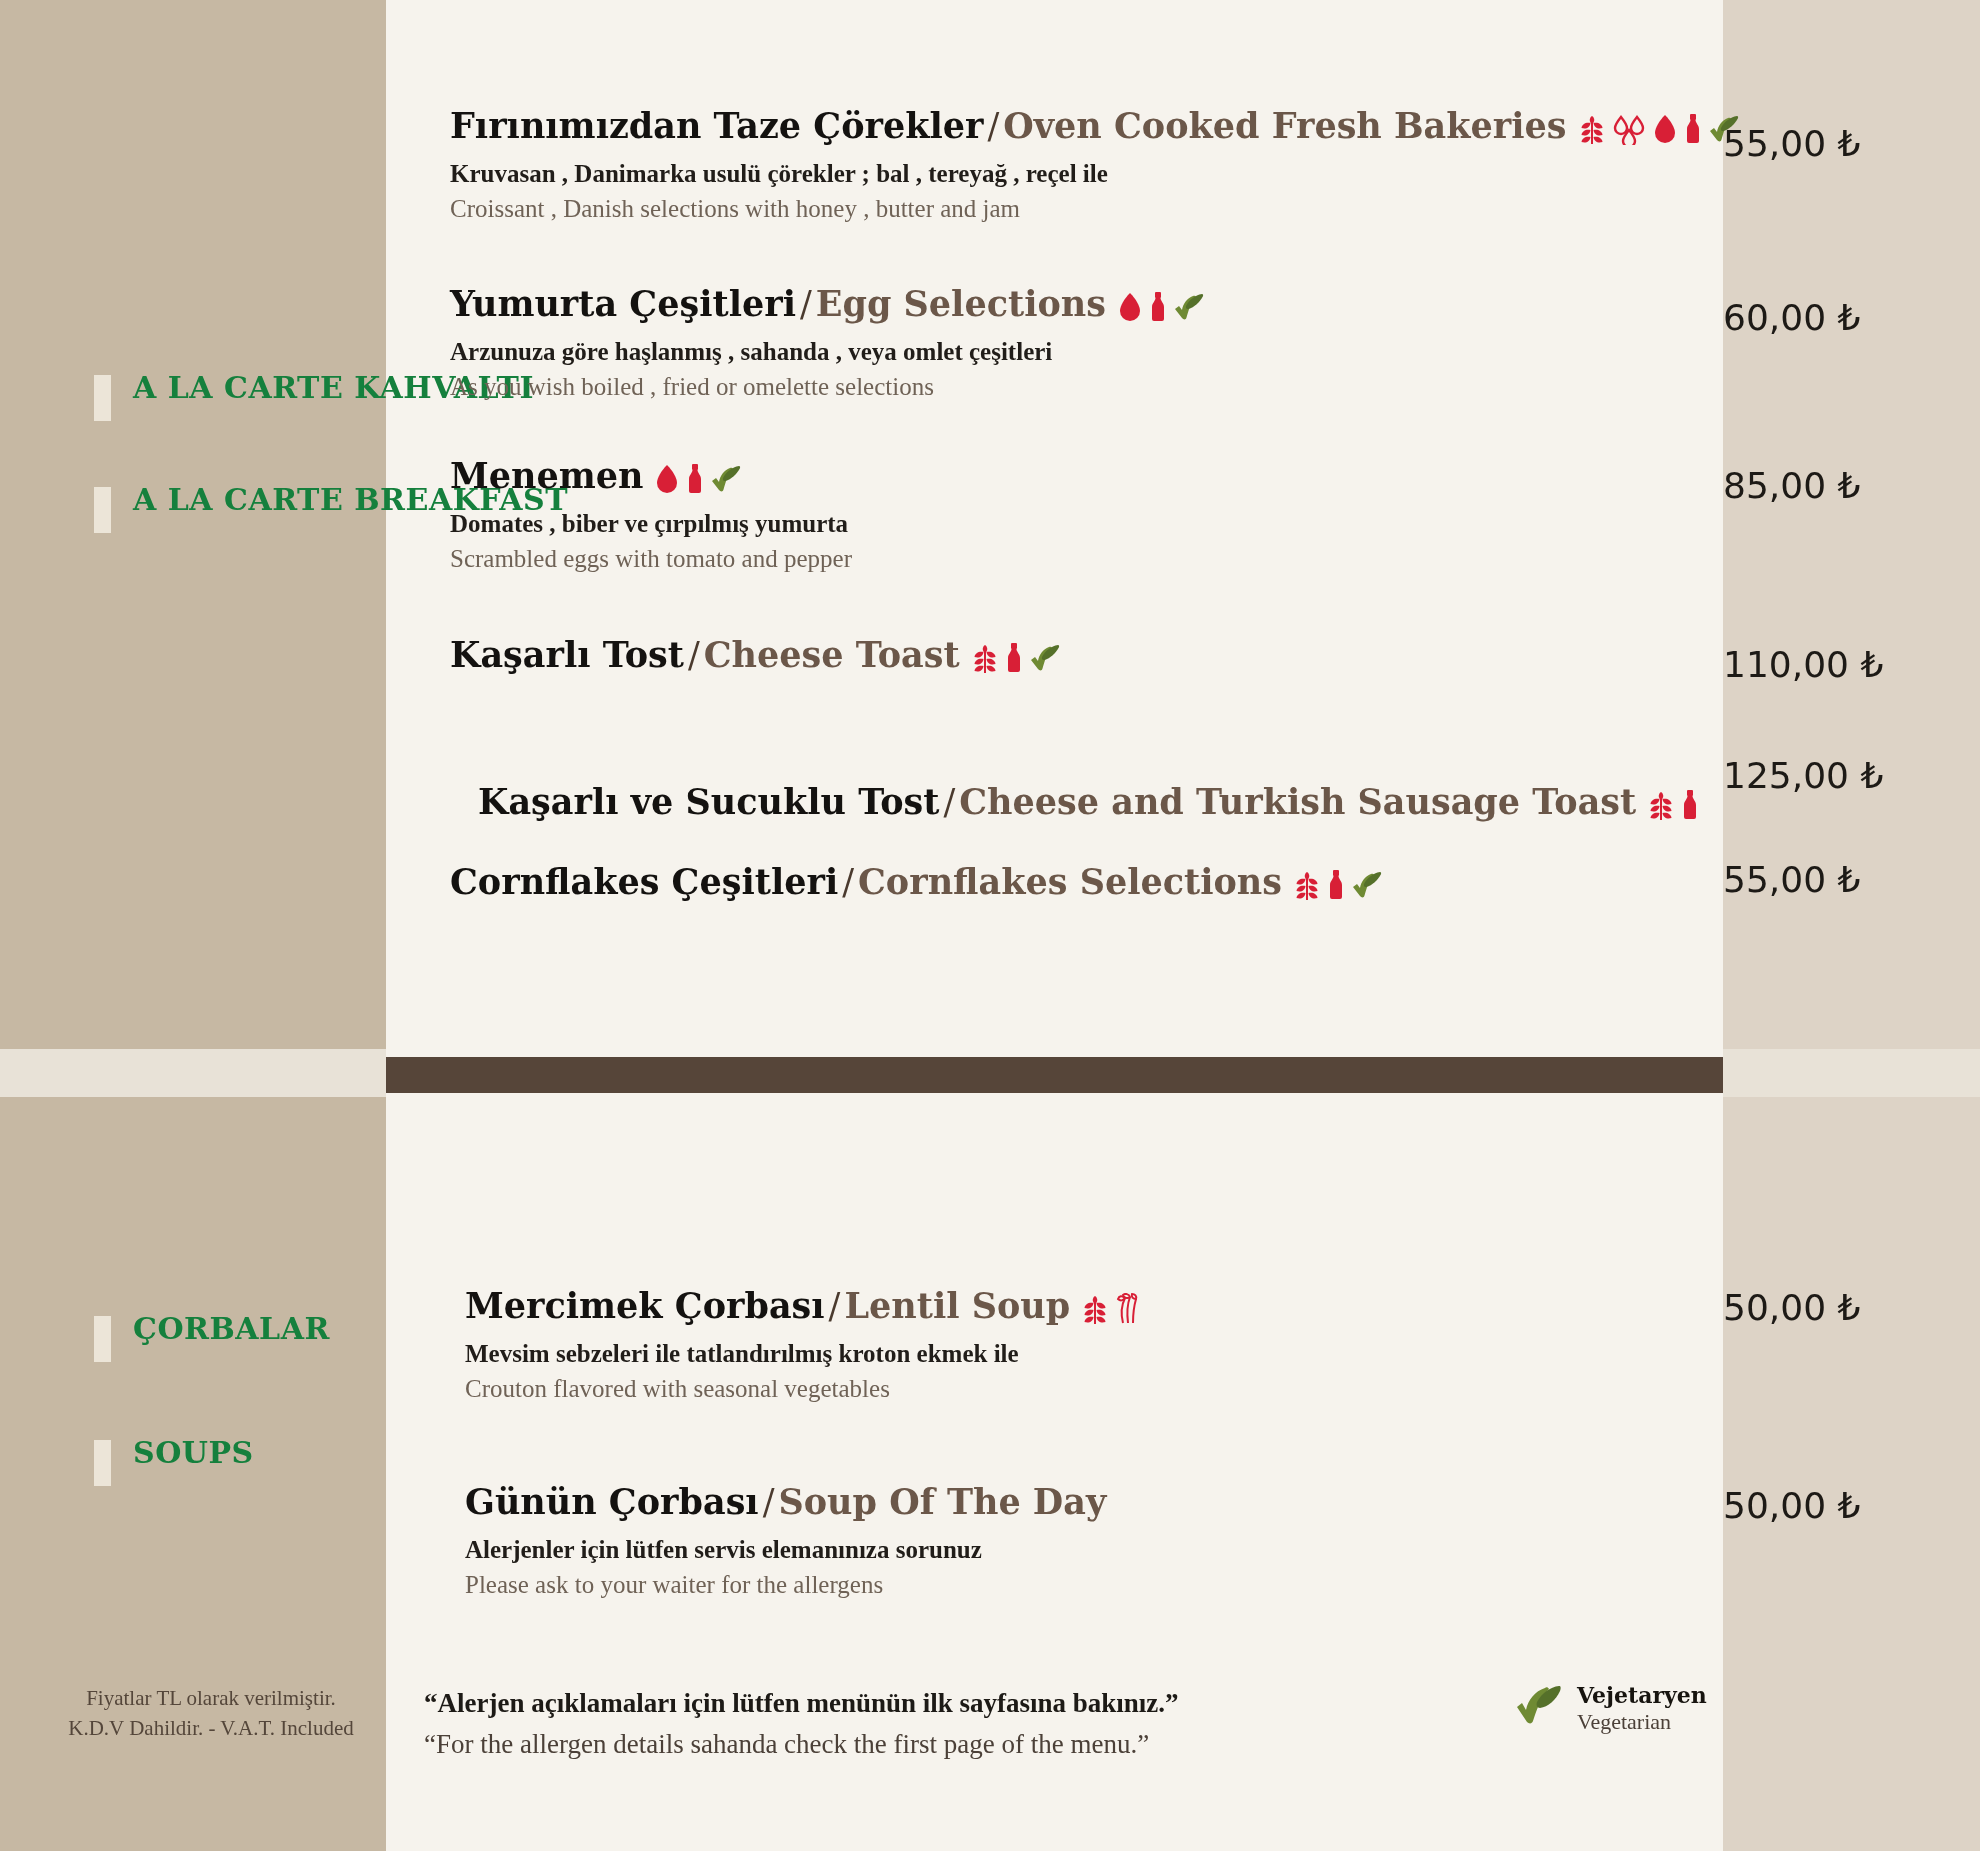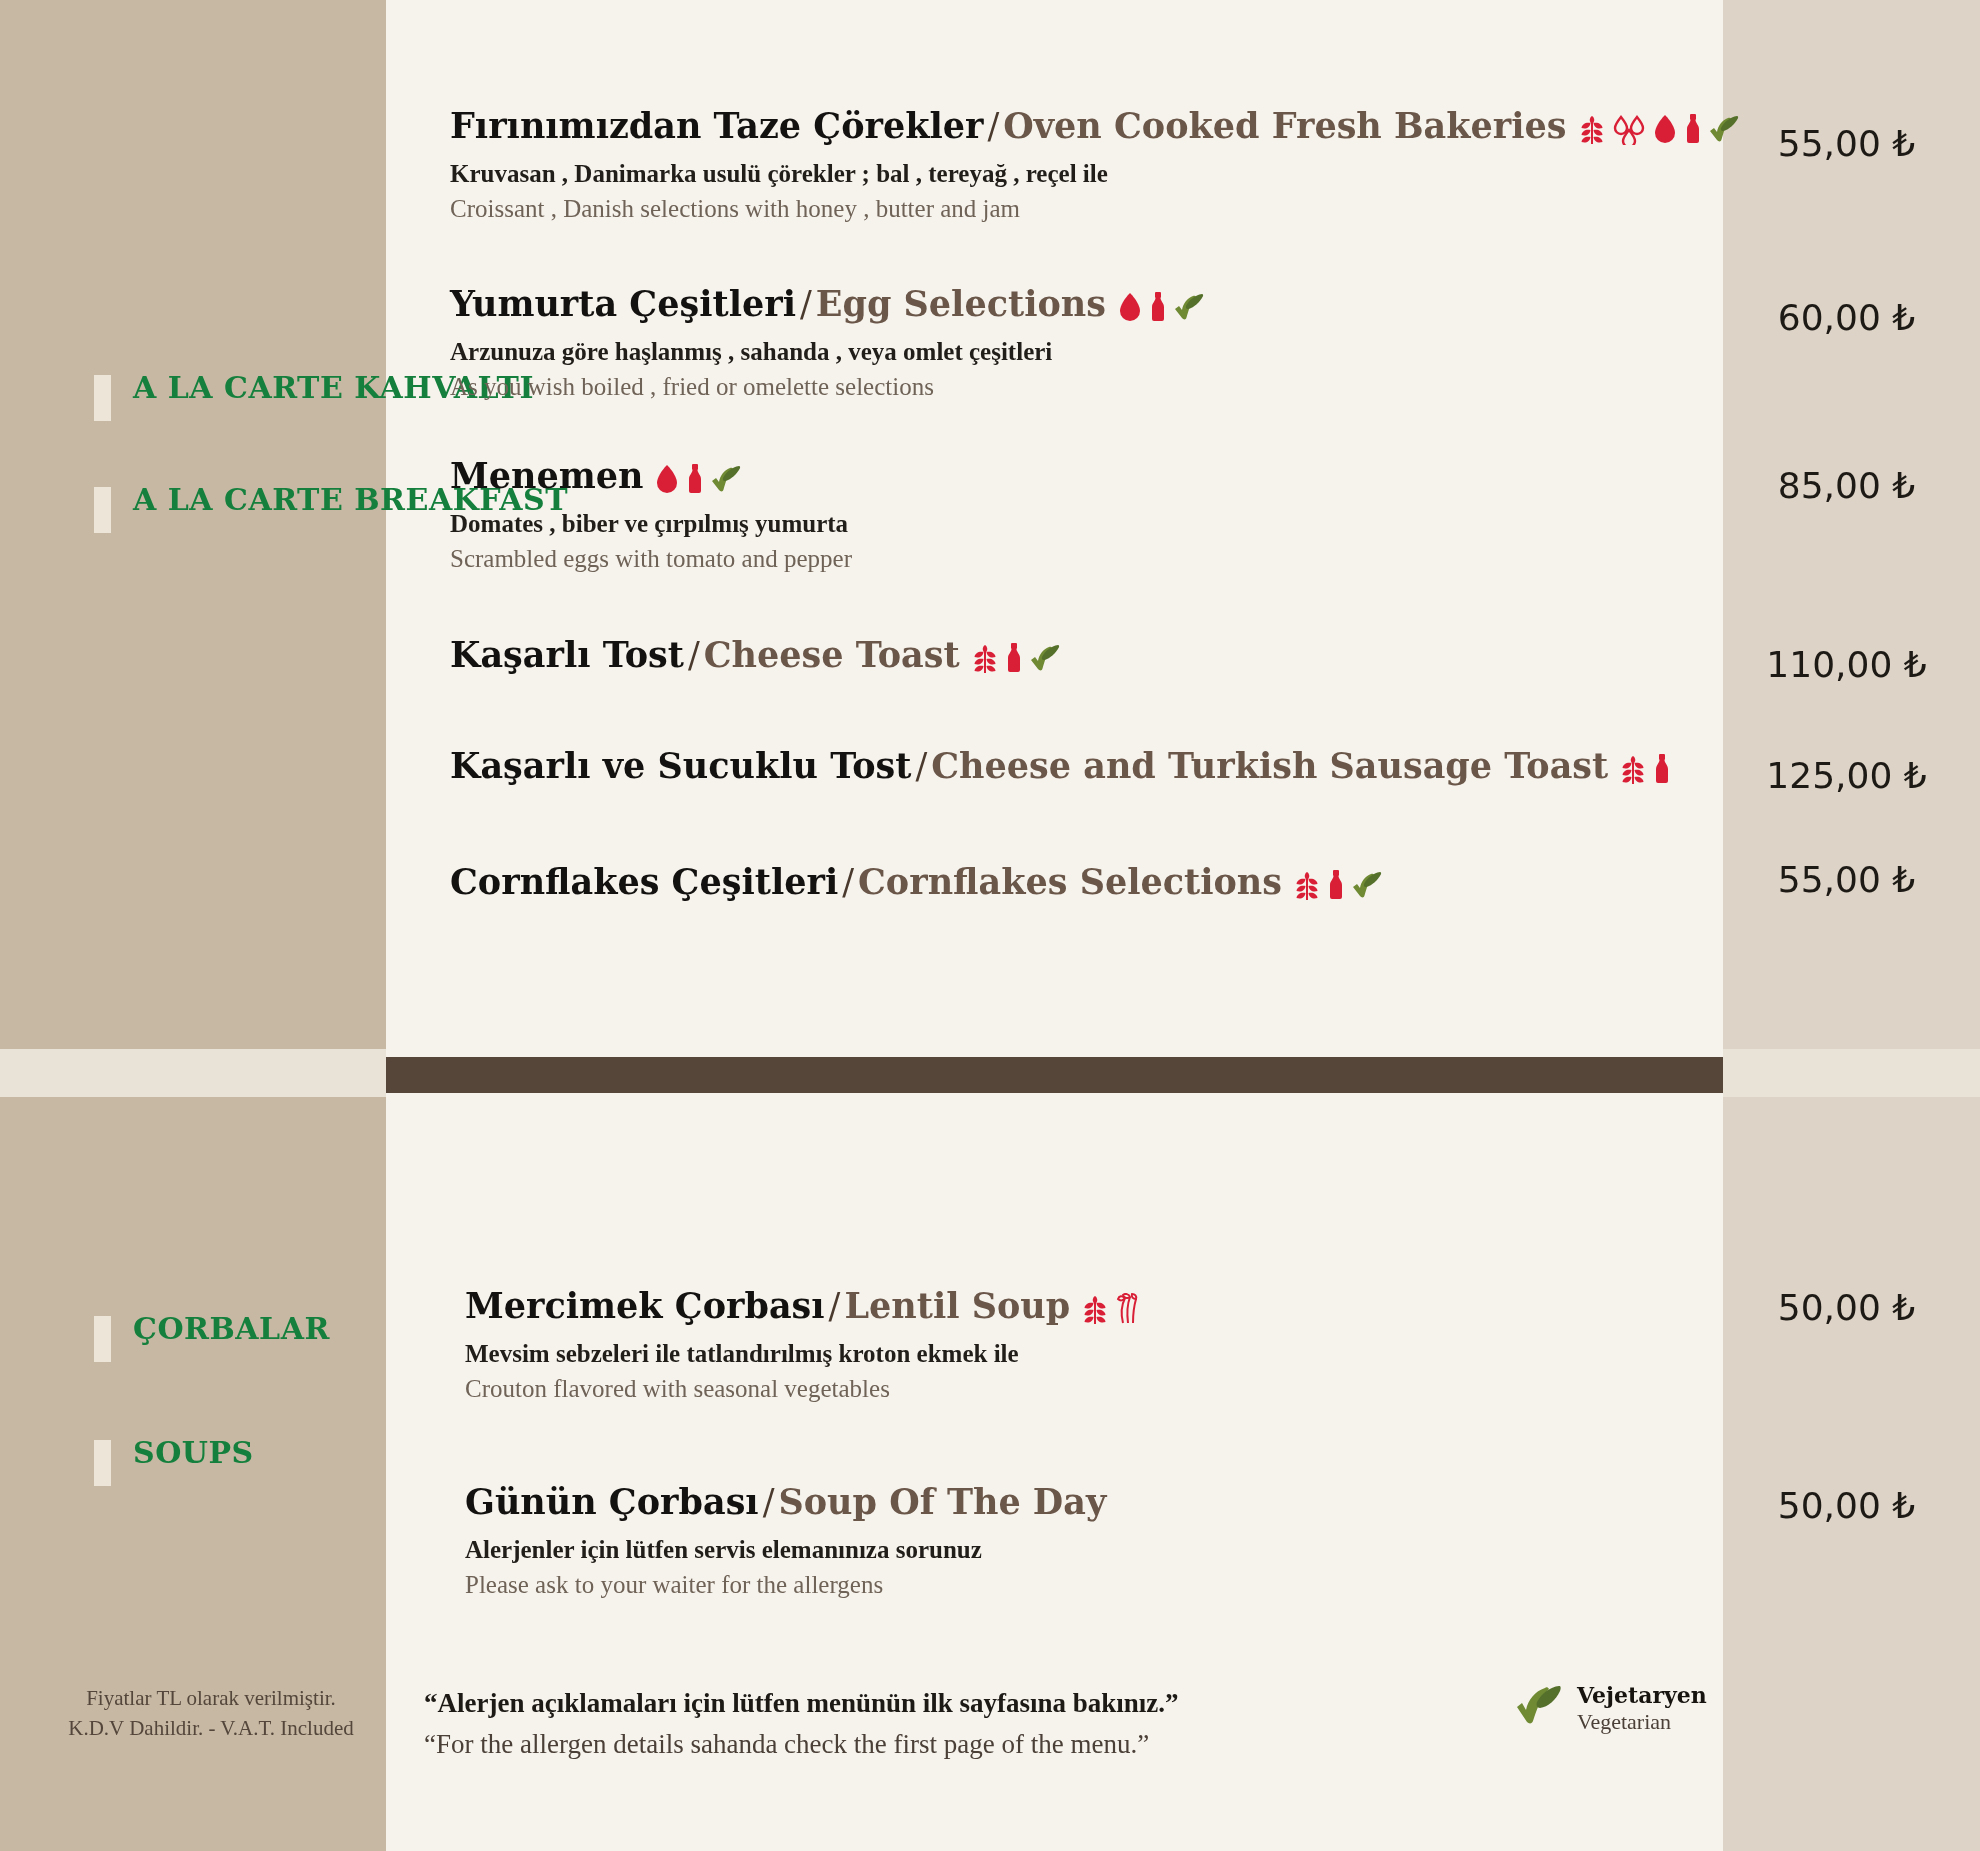--- a/index.html
+++ b/index.html
@@ -71,26 +71,25 @@
   .desc-en { color: #6f6256; }
 
   
   .icons { display: inline-flex; align-items: center; gap: 7px; margin-left: 12px; vertical-align: middle; }
   .icons svg { display: block; }
 
   
   .price {
     position: absolute;
     left: 1723px; width: 240px;
-    text-align: center;
+    text-align: left;
     font-family: "DejaVu Sans", sans-serif;
     font-size: 36px;
     color: #1d1a16;
     white-space: nowrap;
-    padding-left: 7px;
   }
 
   
   .footer-note {
     position: absolute;
     left: 0; width: 422px;
     top: 1683px;
     text-align: center;
     font-family: "Liberation Serif", serif;
     font-size: 21px;
@@ -305,21 +304,21 @@
       <path d="M19 3 C13 5 9 11 8 17 L5 13 L1 16 L8 25 C9.5 27 12 27 12.5 24.5 C15 16 17 9 22 3.5 C21.5 2.5 20 2.5 19 3 Z" fill="#6f8a33"></path>
       <path d="M28 1 C21 2 15 7 12 13 C11.5 15 12.5 16.5 14.5 16 C20 14.5 26 9 28.8 3.5 C29.4 2 29.2 1 28 1 Z" fill="#55702a"></path>
     </g>
             </svg>
           </span>
         </span>
     </div>
   </div>
   <div class="price" style="top:644px;">110,00 ₺</div>
 
-  <div class="row" style="top:747px;">
+  <div class="row" style="top:783px;margin-left:28px;">
     <div class="row-title">
       <span class="tr-name">Kaşarlı ve Sucuklu Tost</span><span class="slash">/</span><span class="en-name">Cheese and Turkish Sausage Toast</span><span class="icons">
           <span>
             <svg width="26" height="32" viewBox="0 0 26 32">
               <g fill="#d81f36">
       <rect x="12" y="6" width="2" height="25"></rect>
       <path d="M13 3 C10 5 10 9 13 11 C16 9 16 5 13 3 Z"></path>
       <path d="M11.5 10 C7 9 3 11 2.5 15 C7 16.5 11 14.5 11.5 10 Z"></path>
       <path d="M14.5 10 C19 9 23 11 23.5 15 C19 16.5 15 14.5 14.5 10 Z"></path>
       <path d="M11.5 17 C7 16 3 18 2.5 22 C7 23.5 11 21.5 11.5 17 Z"></path>

